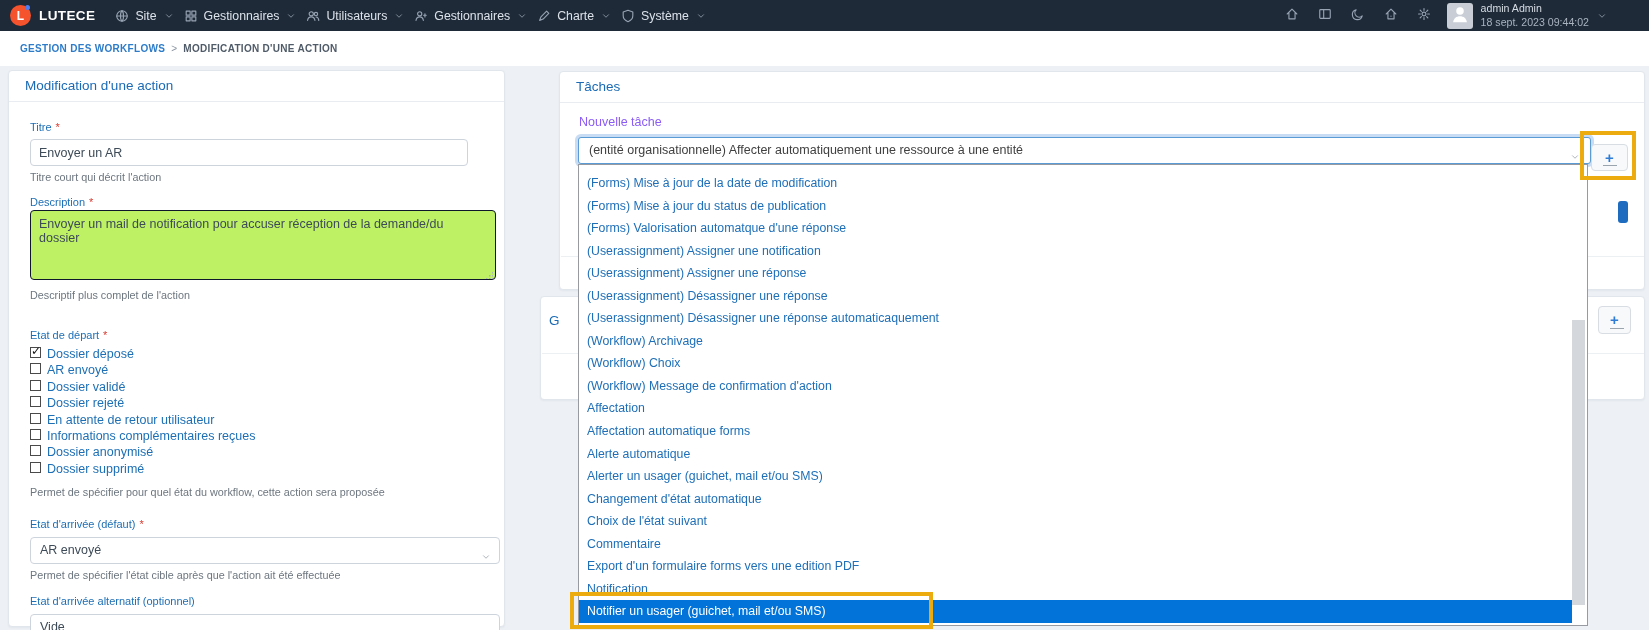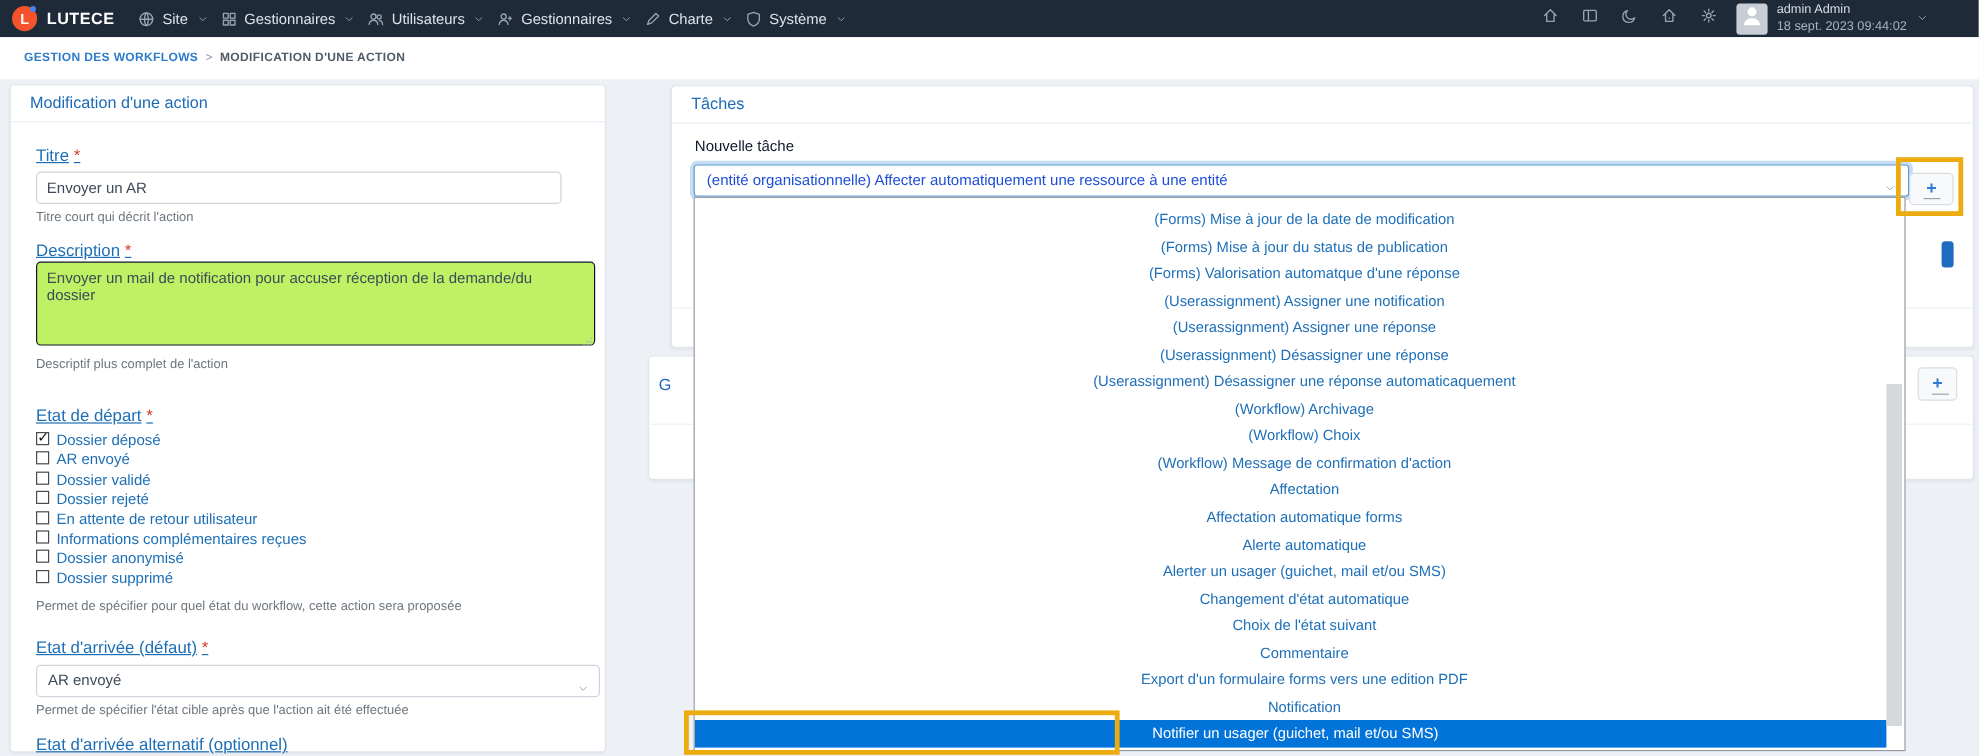--- a/index.html
+++ b/index.html
@@ -49,21 +49,21 @@
   .crumb-sep { color:#8a94a0; margin:0 6px; font-weight:normal; }
   .crumb-page { color:#4f5b68; }
   
   .card { position:absolute; background:#fff; border:1px solid #e1e6ec; border-radius:4px; box-shadow:0 1px 2px rgba(20,40,60,.05); }
   .card-header { height:31px; line-height:30px; padding:0 16px; color:#1a6ab5; font-size:13.5px; border-bottom:1px solid #e9edf2; }
   #card-action { left:8px; top:70px; width:497px; height:557px; }
   #card-tasks  { left:559px; top:71px; width:1086px; height:219px; }
   #card-second { left:540px; top:296px; width:1105px; height:104px; }
   .card-body { padding:11px 27px 0 21px; }
   
-  .form-label { color:#1d6fb5; font-size:14px;text-decoration:underline; }
+  .form-label { color:#1d6fb5; font-size:11px; }
   .req { color:#d63a2f; margin-left:4px; }
   .mt8{margin-top:8px} .mt13{margin-top:13px} .mt12{margin-top:28px} .mt20{margin-top:20px} .mt14{margin-top:14px}
   .text-input {
     margin-top:6px; width:438px; height:27px; border:1px solid #cdd4db; border-radius:4px;
     padding:0 8px; font-size:12.5px; color:#3d4a57; background:#fff;
     font-family:"Liberation Sans","DejaVu Sans",sans-serif;
   }
   .textarea {
     margin-top:2px; width:466px; height:70px; border:1px solid #0f172a; border-radius:4px;
     padding:6px 8px; font-size:12.5px; color:#3d4a57; background:#bef264; resize:none; position:relative;
@@ -85,26 +85,26 @@
   .cb.checked::after { content:"\2713"; position:absolute; left:0px; top:-4px; font-size:12px; color:#111; font-weight:bold; }
   .cb-label { color:#1d6fb5; font-size:12.5px; white-space:nowrap; }
   .select {
     margin-top:7px; width:470px; height:27px; border:1px solid #cdd4db; border-radius:4px;
     font-size:12.5px; color:#3d4a57; line-height:25px; padding:0 26px 0 9px; position:relative;
     background:#fff; cursor:pointer;
   }
   .select .sel-chev { position:absolute; right:8px; top:8px; color:#9aa4ad; }
   
   #card-tasks .card-body { padding:12px 0 0 19px; }
-  .task-label { color:#0f172a; font-size:12.5px; }
+  .task-label { color:#8b5cf6; font-size:12.5px; }
   .task-select {
     position:absolute; left:18px; top:65px; width:1013px; height:27px;
     border:1px solid #5b9bd5; border-radius:3px; background:#fff;
     box-shadow:0 0 0 3px rgba(96,156,222,.35);
-    font-size:12.5px; color:#1d4ed8; line-height:25px; padding:0 30px 0 10px; cursor:pointer;
+    font-size:12.5px; color:#404040; line-height:25px; padding:0 30px 0 10px; cursor:pointer;
     white-space:nowrap; overflow:hidden;
   }
   .task-select .sel-chev { position:absolute; right:10px; top:8px; color:#9aa4ad; }
   .add-btn {
     position:absolute; width:37px; height:27px; background:#f7f9fa; border:1px solid #d8dde3; border-radius:4px;
     color:#2e7cd6; font-size:15px; font-weight:bold; cursor:pointer; line-height:20px; text-align:center;
     font-family:"Liberation Sans","DejaVu Sans",sans-serif;
   }
   .add-btn::after { content:""; position:absolute; left:11px; bottom:4px; width:14px; height:1px; background:#9aa4ae; }
   #btn-add-task { left:1031px; top:72px; }
@@ -115,21 +115,21 @@
   .grip-pill { position:absolute; left:1058px; top:129px; width:10px; height:22px; border-radius:3px; background:#1e6cc0; }
   #second-partial-title { position:absolute; left:8px; top:16px; width:11px; overflow:hidden; color:#1a6ab5; font-size:13.5px; white-space:nowrap; }
   
   .dropdown {
     position:absolute; left:578px; top:164px; width:1010px; height:462px;
     background:#fff; border:1px solid #979ba1; z-index:50; overflow:hidden;
   }
   .dropdown ul { list-style:none; padding-top:7px; }
   .dropdown li {
     height:22.55px; line-height:22.55px; padding-left:8px; font-size:12.3px; color:#1e6fb8;
-    white-space:nowrap; overflow:hidden; cursor:pointer;text-align:center;
+    white-space:nowrap; overflow:hidden; cursor:pointer;
   }
   .dropdown li.selected { background:#0273d8; color:#ffffff; width:993px; }
   .scroll-thumb { position:absolute; right:2px; top:155px; width:13px; height:285px; background:#d4d7db; }
   
   .annotation { position:absolute; border:4px solid #ecab0e; z-index:100; pointer-events:none; }
   #ann-add-btn { left:1580px; top:131px; width:56px; height:49px; }
   #ann-selected-item { left:570px; top:592px; width:363px; height:37px; }
 </style>
 </head>
 <body>

